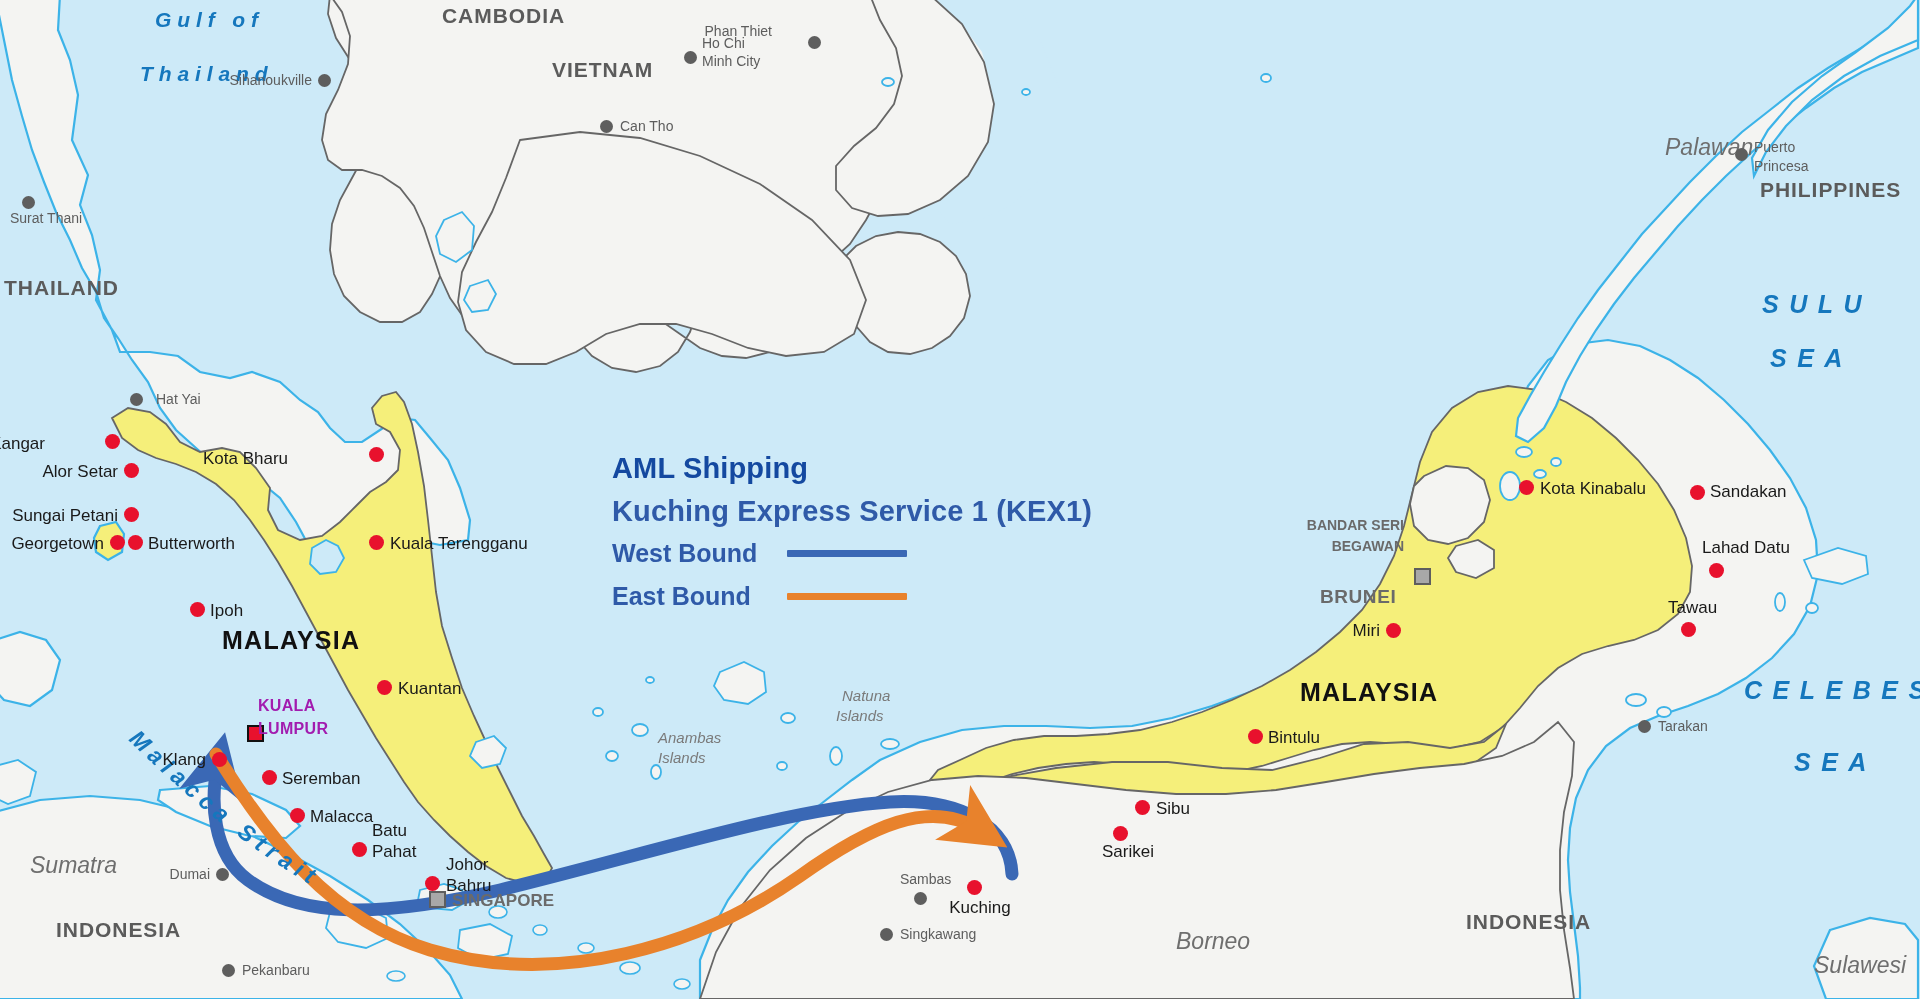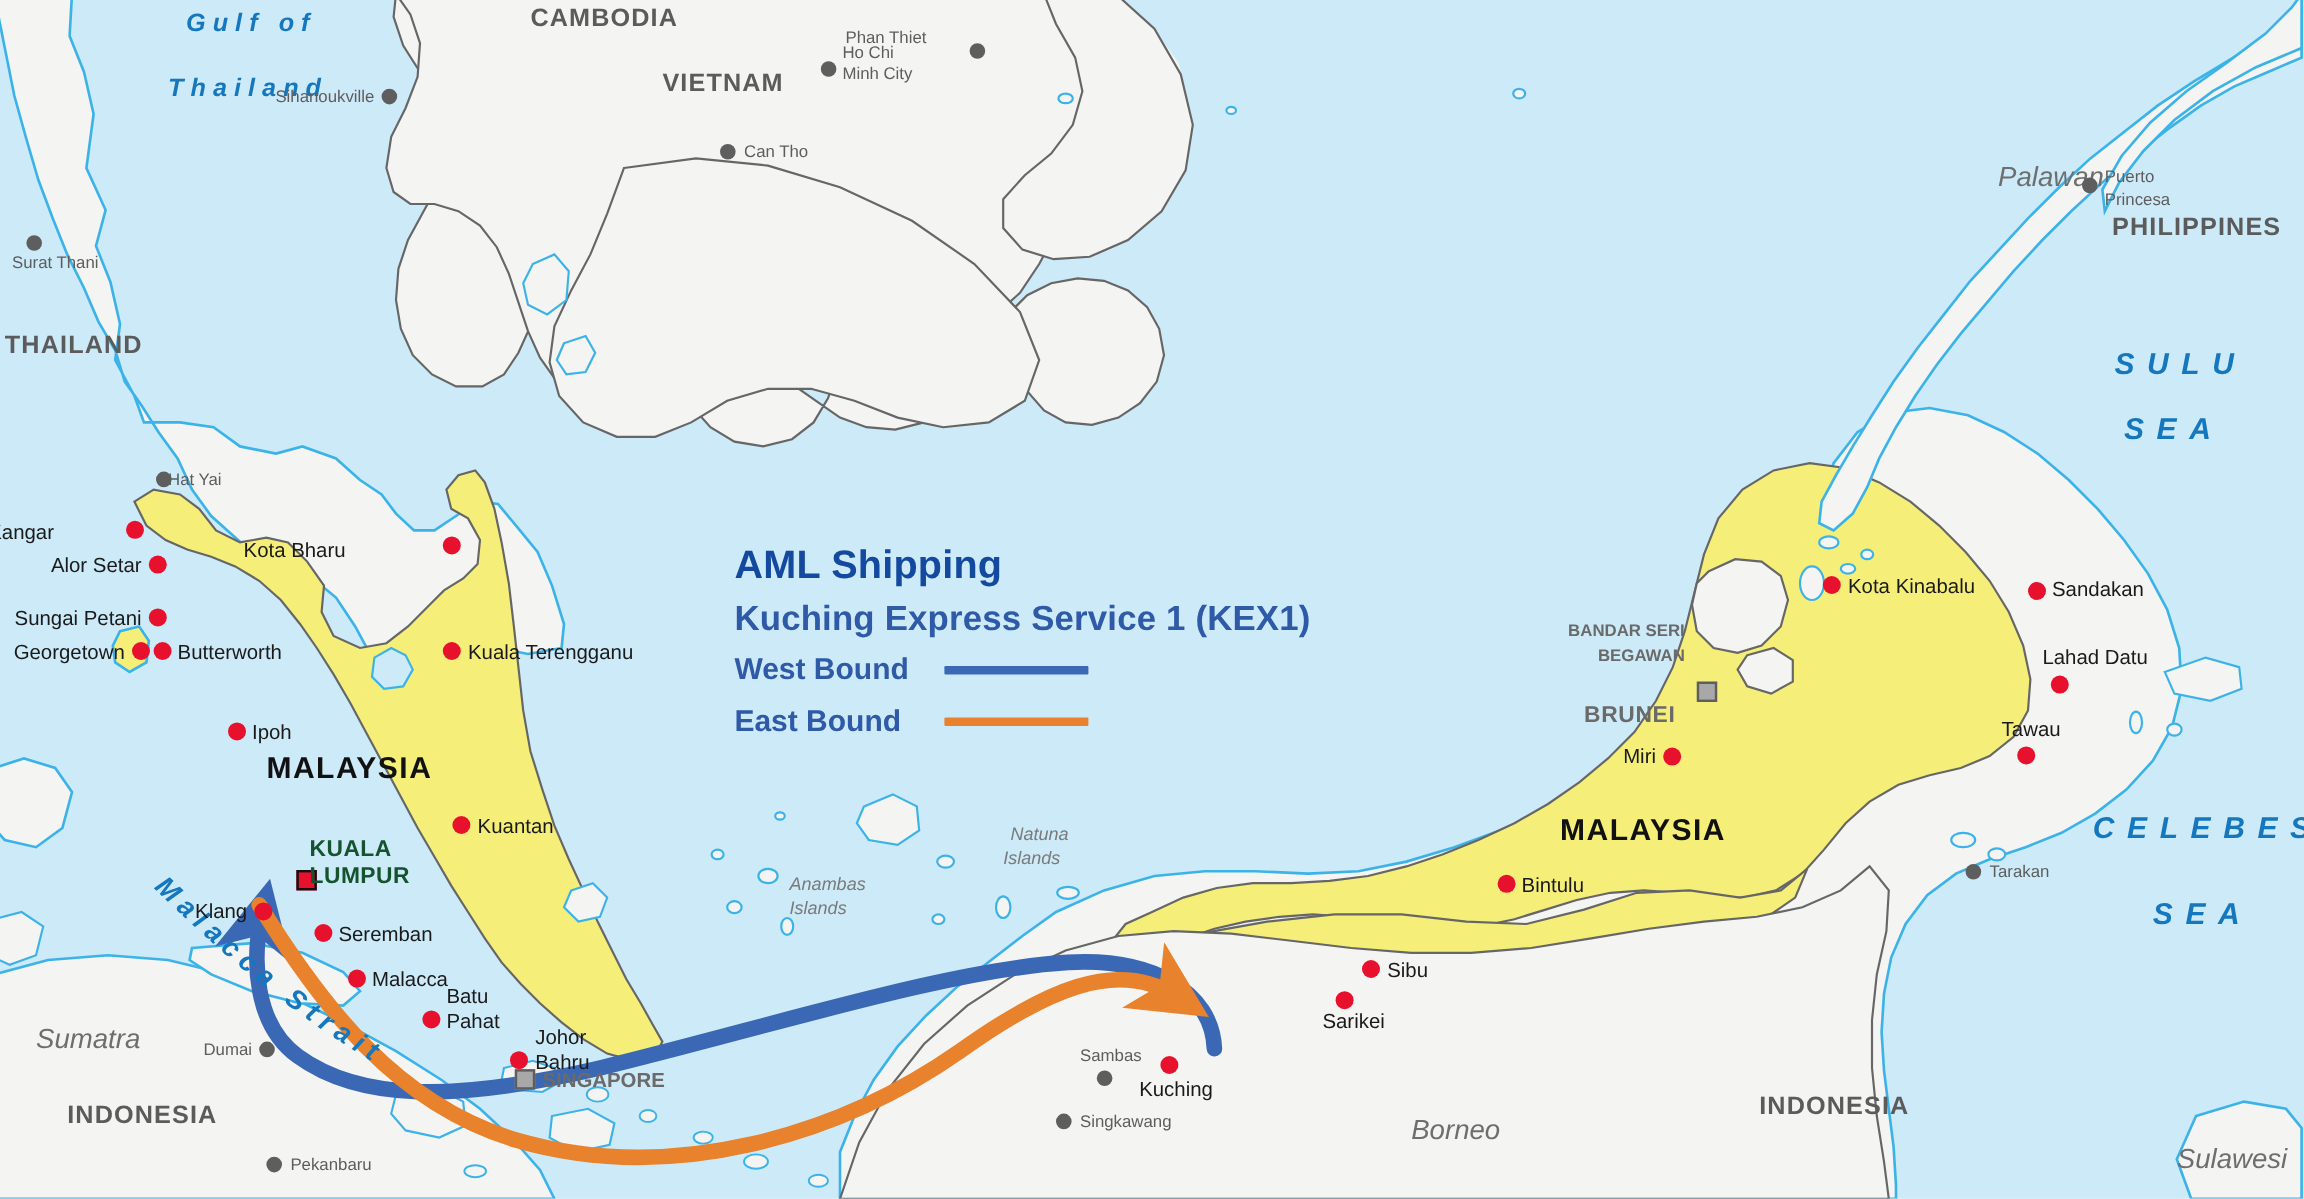--- a/index.html
+++ b/index.html
@@ -27,34 +27,34 @@
   .country-my{color:#111;font-weight:700;font-size:25px;letter-spacing:0.05em;}
   .country-sm{color:#6a6a6a;font-weight:700;font-size:19px;letter-spacing:0.03em;}
 
   
   .region{color:#6e6e6e;font-style:italic;font-size:23px;}
   .region-sm{color:#7a7a7a;font-style:italic;font-size:15px;line-height:1.05;}
 
   
   .city{color:#1a1a1a;font-size:17px;}
   .city-gray{color:#5d5d5d;font-size:14px;line-height:1.08;}
-  .capital{color:#14532d;font-weight:700;font-size:19px;line-height:1.05;letter-spacing:0.02em;}
+  .capital{color:#a21caf;font-weight:700;font-size:16px;line-height:1.05;letter-spacing:0.02em;}
   .capital-gray{color:#6a6a6a;font-weight:700;font-size:14px;line-height:1.05;text-align:right;}
 
   
   .dot{position:absolute;border-radius:50%;}
   .dot-red{width:15px;height:15px;background:#e8112d;}
   .dot-gray{width:13px;height:13px;background:#5e5e5e;}
   .sq{position:absolute;}
   .sq-red{width:17px;height:17px;background:#e8112d;border:2.5px solid #111;box-sizing:border-box;}
   .sq-gray{width:17px;height:17px;background:#a8a8a8;border:2.5px solid #5e5e5e;box-sizing:border-box;}
 
   
   .brand{position:absolute;}
-  .brand-title{color:#1449a0;font-weight:700;font-size:33px;letter-spacing:0.005em;}
+  .brand-title{color:#1449a0;font-weight:700;font-size:29px;letter-spacing:0.005em;}
   .brand-sub{color:#2f5aa8;font-weight:700;font-size:29px;letter-spacing:0.005em;}
   .legend-row{display:flex;align-items:center;}
   .legend-label{color:#2f5aa8;font-weight:700;font-size:25px;width:175px;}
   .legend-swatch{height:7px;width:120px;border-radius:1px;}
 </style>
 </head>
 <body>
 
 <div id="map">
 
@@ -397,21 +397,21 @@
   <div class="lbl capital-gray" style="left:452px;top:892px;font-size:17px;">SINGAPORE</div>
 
   <div class="sq sq-gray" style="left:1414px;top:568px;"></div>
   <div class="lbl capital-gray" style="left:1404px;top:518px;transform:translate(-100%,0);">BANDAR SERI</div>
   <div class="lbl capital-gray" style="left:1404px;top:539px;transform:translate(-100%,0);">BEGAWAN</div>
 
   <div class="dot dot-gray" style="left:22px;top:196px;"></div>
   <div class="lbl city-gray" style="left:10px;top:211px;">Surat Thani</div>
 
   <div class="dot dot-gray" style="left:130px;top:393px;"></div>
-  <div class="lbl city-gray" style="left:140px;top:392px;">Hat Yai</div>
+  <div class="lbl city-gray" style="left:156px;top:392px;">Hat Yai</div>
 
   <div class="dot dot-gray" style="left:318px;top:74px;"></div>
   <div class="lbl city-gray" style="left:312px;top:73px;transform:translate(-100%,0);">Sihanoukville</div>
 
   <div class="dot dot-gray" style="left:684px;top:51px;"></div>
   <div class="lbl city-gray" style="left:702px;top:36px;">Ho Chi</div>
   <div class="lbl city-gray" style="left:702px;top:54px;">Minh City</div>
 
   <div class="dot dot-gray" style="left:600px;top:120px;"></div>
   <div class="lbl city-gray" style="left:620px;top:119px;">Can Tho</div>

